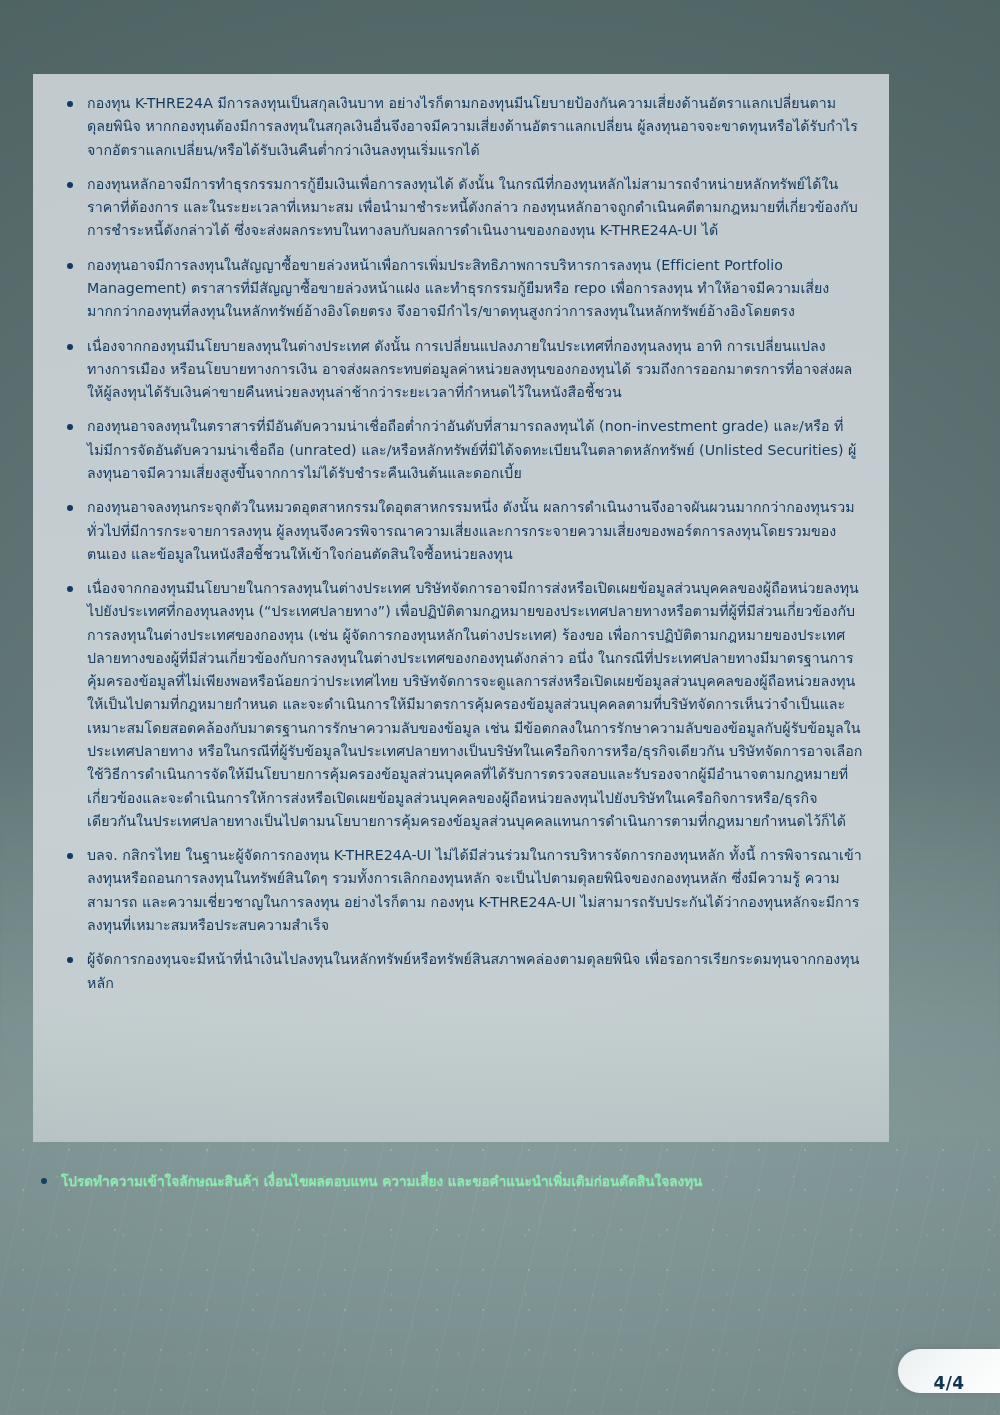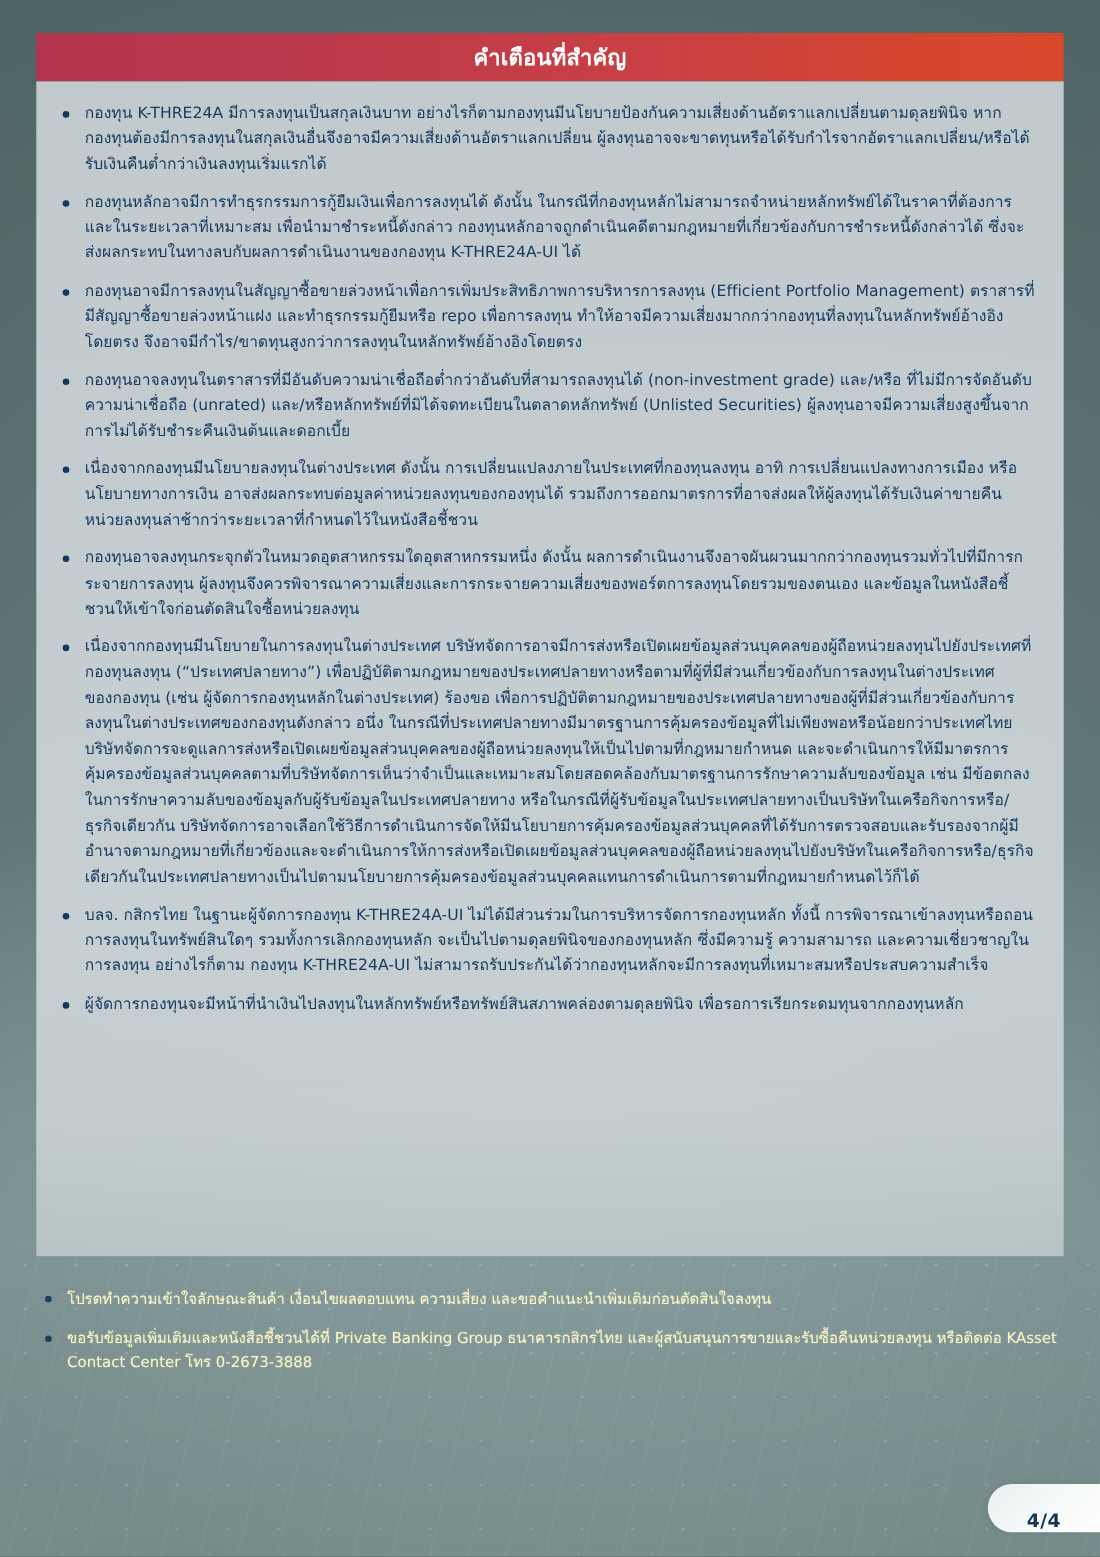--- a/index.html
+++ b/index.html
@@ -52,29 +52,29 @@
     background:linear-gradient(90deg,#b3344e 0%,#bd3a4c 28%,#ca4043 62%,#d4452f 85%,#d9482c 100%);
     display:flex;align-items:center;justify-content:center;
   }
   .header-title{
     color:#ffffff;font-size:20px;font-weight:700;letter-spacing:.2px;
     line-height:1;
   }
 
   
   .panel{
-    position:absolute;left:33px;top:74px;width:934px;height:1068px;
+    position:absolute;left:33px;top:74px;width:856px;height:1068px;
     background:linear-gradient(180deg,
        rgba(197,205,209,.97) 0%,
        rgba(200,208,212,.96) 40%,
        rgba(205,213,216,.93) 70%,
        rgba(208,216,218,.85) 88%,
        rgba(206,214,216,.70) 100%);
     box-sizing:border-box;
-    padding:18px 26px 10px 16px;
+    padding:18px 26px 10px 26px;
   }
 
   ul.bullets{list-style:none;margin:0;padding:0;}
   li.bullet{
     position:relative;
     padding-left:28px;
     margin-bottom:11px;
     color:#12395f;
     font-size:14.2px;
     line-height:1.64;
@@ -89,22 +89,23 @@
   }
   li.bullet.tight{margin-bottom:22px;}
 
   
   .footer-list{
     position:absolute;left:33px;top:1170px;width:934px;
     list-style:none;margin:0;padding:0;
   }
   .footer-list li{
     position:relative;padding-left:28px;margin-bottom:14px;
-    color:#fef9c3;font-size:13.6px;line-height:1.62;
+    color:#86efac;font-size:13.6px;line-height:1.62;
     text-shadow:0 0 2px rgba(255,255,255,.22);
+    font-weight:bold;
   }
   .footer-list li::before{
     content:"";position:absolute;left:8px;top:8px;
     width:6px;height:6px;border-radius:50%;background:#16405f;
   }
 
   
   .page-badge{
     position:absolute;right:0;bottom:22px;
     width:102px;height:44px;
@@ -121,40 +122,36 @@
 <body>
 
 <div id="page">
 
   <div class="bg-base"></div>
   <div class="bg-photo"></div>
   <div class="bg-dots"></div>
   <div class="bg-streaks"></div>
   <div class="bg-vignette"></div>
 
-  <div class="header">
-    <div class="header-title">คำเตือนที่สำคัญ</div>
-  </div>
 
   <div class="panel">
     <ul class="bullets">
       <li class="bullet">กองทุน K-THRE24A มีการลงทุนเป็นสกุลเงินบาท อย่างไรก็ตามกองทุนมีนโยบายป้องกันความเสี่ยงด้านอัตราแลกเปลี่ยนตามดุลยพินิจ หากกองทุนต้องมีการลงทุนในสกุลเงินอื่นจึงอาจมีความเสี่ยงด้านอัตราแลกเปลี่ยน ผู้ลงทุนอาจจะขาดทุนหรือได้รับกำไรจากอัตราแลกเปลี่ยน/หรือได้รับเงินคืนต่ำกว่าเงินลงทุนเริ่มแรกได้</li>
       <li class="bullet">กองทุนหลักอาจมีการทำธุรกรรมการกู้ยืมเงินเพื่อการลงทุนได้ ดังนั้น ในกรณีที่กองทุนหลักไม่สามารถจำหน่ายหลักทรัพย์ได้ในราคาที่ต้องการ และในระยะเวลาที่เหมาะสม เพื่อนำมาชำระหนี้ดังกล่าว กองทุนหลักอาจถูกดำเนินคดีตามกฎหมายที่เกี่ยวข้องกับการชำระหนี้ดังกล่าวได้ ซึ่งจะส่งผลกระทบในทางลบกับผลการดำเนินงานของกองทุน K-THRE24A-UI ได้</li>
       <li class="bullet">กองทุนอาจมีการลงทุนในสัญญาซื้อขายล่วงหน้าเพื่อการเพิ่มประสิทธิภาพการบริหารการลงทุน (Efficient Portfolio Management) ตราสารที่มีสัญญาซื้อขายล่วงหน้าแฝง และทำธุรกรรมกู้ยืมหรือ repo เพื่อการลงทุน ทำให้อาจมีความเสี่ยงมากกว่ากองทุนที่ลงทุนในหลักทรัพย์อ้างอิงโดยตรง จึงอาจมีกำไร/ขาดทุนสูงกว่าการลงทุนในหลักทรัพย์อ้างอิงโดยตรง</li>
+      <li class="bullet">เนื่องจากกองทุนมีนโยบายลงทุนในต่างประเทศ ดังนั้น การเปลี่ยนแปลงภายในประเทศที่กองทุนลงทุน อาทิ การเปลี่ยนแปลงทางการเมือง หรือนโยบายทางการเงิน อาจส่งผลกระทบต่อมูลค่าหน่วยลงทุนของกองทุนได้ รวมถึงการออกมาตรการที่อาจส่งผลให้ผู้ลงทุนได้รับเงินค่าขายคืนหน่วยลงทุนล่าช้ากว่าระยะเวลาที่กำหนดไว้ในหนังสือชี้ชวน</li>
       <li class="bullet">กองทุนอาจลงทุนในตราสารที่มีอันดับความน่าเชื่อถือต่ำกว่าอันดับที่สามารถลงทุนได้ (non-investment grade) และ/หรือ ที่ไม่มีการจัดอันดับความน่าเชื่อถือ (unrated) และ/หรือหลักทรัพย์ที่มิได้จดทะเบียนในตลาดหลักทรัพย์ (Unlisted Securities) ผู้ลงทุนอาจมีความเสี่ยงสูงขึ้นจากการไม่ได้รับชำระคืนเงินต้นและดอกเบี้ย</li>
-      <li class="bullet">เนื่องจากกองทุนมีนโยบายลงทุนในต่างประเทศ ดังนั้น การเปลี่ยนแปลงภายในประเทศที่กองทุนลงทุน อาทิ การเปลี่ยนแปลงทางการเมือง หรือนโยบายทางการเงิน อาจส่งผลกระทบต่อมูลค่าหน่วยลงทุนของกองทุนได้ รวมถึงการออกมาตรการที่อาจส่งผลให้ผู้ลงทุนได้รับเงินค่าขายคืนหน่วยลงทุนล่าช้ากว่าระยะเวลาที่กำหนดไว้ในหนังสือชี้ชวน</li>
       <li class="bullet">กองทุนอาจลงทุนกระจุกตัวในหมวดอุตสาหกรรมใดอุตสาหกรรมหนึ่ง ดังนั้น ผลการดำเนินงานจึงอาจผันผวนมากกว่ากองทุนรวมทั่วไปที่มีการกระจายการลงทุน ผู้ลงทุนจึงควรพิจารณาความเสี่ยงและการกระจายความเสี่ยงของพอร์ตการลงทุนโดยรวมของตนเอง และข้อมูลในหนังสือชี้ชวนให้เข้าใจก่อนตัดสินใจซื้อหน่วยลงทุน</li>
       <li class="bullet">เนื่องจากกองทุนมีนโยบายในการลงทุนในต่างประเทศ บริษัทจัดการอาจมีการส่งหรือเปิดเผยข้อมูลส่วนบุคคลของผู้ถือหน่วยลงทุนไปยังประเทศที่กองทุนลงทุน (“ประเทศปลายทาง”) เพื่อปฏิบัติตามกฎหมายของประเทศปลายทางหรือตามที่ผู้ที่มีส่วนเกี่ยวข้องกับการลงทุนในต่างประเทศของกองทุน (เช่น ผู้จัดการกองทุนหลักในต่างประเทศ) ร้องขอ เพื่อการปฏิบัติตามกฎหมายของประเทศปลายทางของผู้ที่มีส่วนเกี่ยวข้องกับการลงทุนในต่างประเทศของกองทุนดังกล่าว อนึ่ง ในกรณีที่ประเทศปลายทางมีมาตรฐานการคุ้มครองข้อมูลที่ไม่เพียงพอหรือน้อยกว่าประเทศไทย บริษัทจัดการจะดูแลการส่งหรือเปิดเผยข้อมูลส่วนบุคคลของผู้ถือหน่วยลงทุนให้เป็นไปตามที่กฎหมายกำหนด และจะดำเนินการให้มีมาตรการคุ้มครองข้อมูลส่วนบุคคลตามที่บริษัทจัดการเห็นว่าจำเป็นและเหมาะสมโดยสอดคล้องกับมาตรฐานการรักษาความลับของข้อมูล เช่น มีข้อตกลงในการรักษาความลับของข้อมูลกับผู้รับข้อมูลในประเทศปลายทาง หรือในกรณีที่ผู้รับข้อมูลในประเทศปลายทางเป็นบริษัทในเครือกิจการหรือ/ธุรกิจเดียวกัน บริษัทจัดการอาจเลือกใช้วิธีการดำเนินการจัดให้มีนโยบายการคุ้มครองข้อมูลส่วนบุคคลที่ได้รับการตรวจสอบและรับรองจากผู้มีอำนาจตามกฎหมายที่เกี่ยวข้องและจะดำเนินการให้การส่งหรือเปิดเผยข้อมูลส่วนบุคคลของผู้ถือหน่วยลงทุนไปยังบริษัทในเครือกิจการหรือ/ธุรกิจเดียวกันในประเทศปลายทางเป็นไปตามนโยบายการคุ้มครองข้อมูลส่วนบุคคลแทนการดำเนินการตามที่กฎหมายกำหนดไว้ก็ได้</li>
       <li class="bullet">บลจ. กสิกรไทย ในฐานะผู้จัดการกองทุน K-THRE24A-UI ไม่ได้มีส่วนร่วมในการบริหารจัดการกองทุนหลัก ทั้งนี้ การพิจารณาเข้าลงทุนหรือถอนการลงทุนในทรัพย์สินใดๆ รวมทั้งการเลิกกองทุนหลัก จะเป็นไปตามดุลยพินิจของกองทุนหลัก ซึ่งมีความรู้ ความสามารถ และความเชี่ยวชาญในการลงทุน อย่างไรก็ตาม กองทุน K-THRE24A-UI ไม่สามารถรับประกันได้ว่ากองทุนหลักจะมีการลงทุนที่เหมาะสมหรือประสบความสำเร็จ</li>
       <li class="bullet tight">ผู้จัดการกองทุนจะมีหน้าที่นำเงินไปลงทุนในหลักทรัพย์หรือทรัพย์สินสภาพคล่องตามดุลยพินิจ เพื่อรอการเรียกระดมทุนจากกองทุนหลัก</li>
     </ul>
   </div>
 
   <ul class="footer-list">
     <li>โปรดทำความเข้าใจลักษณะสินค้า เงื่อนไขผลตอบแทน ความเสี่ยง และขอคำแนะนำเพิ่มเติมก่อนตัดสินใจลงทุน</li>
-    <li>ขอรับข้อมูลเพิ่มเติมและหนังสือชี้ชวนได้ที่ Private Banking Group ธนาคารกสิกรไทย และผู้สนับสนุนการขายและรับซื้อคืนหน่วยลงทุน หรือติดต่อ KAsset Contact Center โทร 0-2673-3888</li>
   </ul>
 
   <div class="page-badge">
     <span class="page-badge-text">4/4</span>
   </div>
 
 </div>
 
 </body></html>

